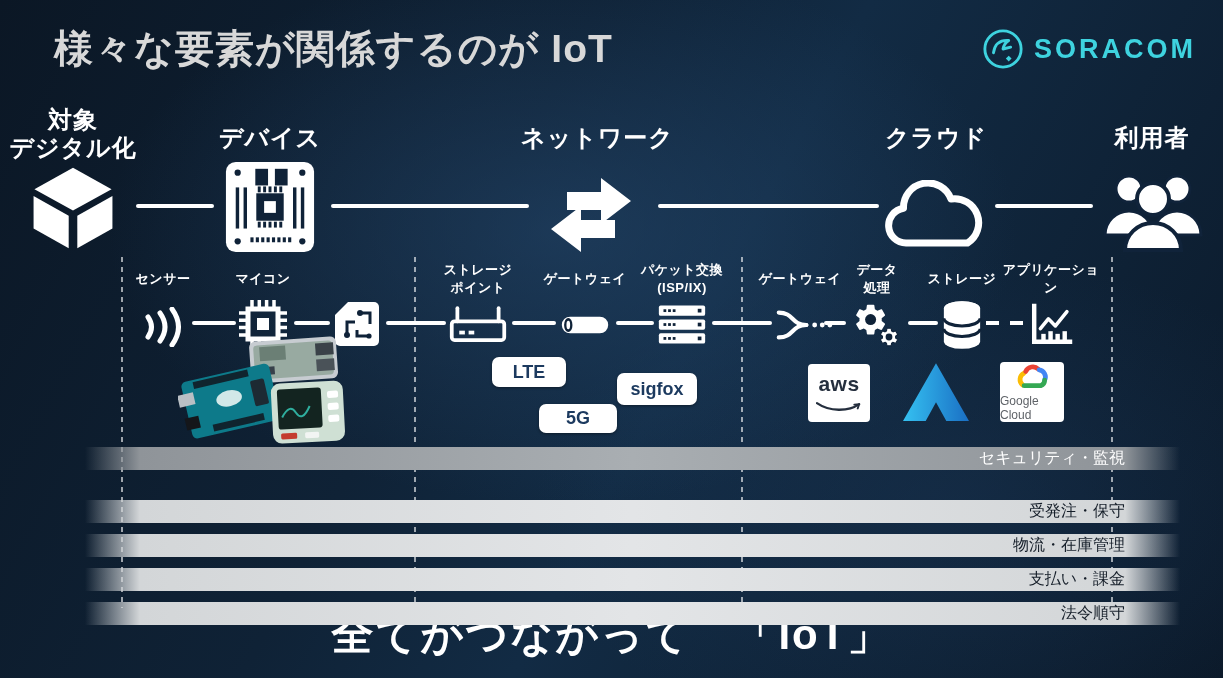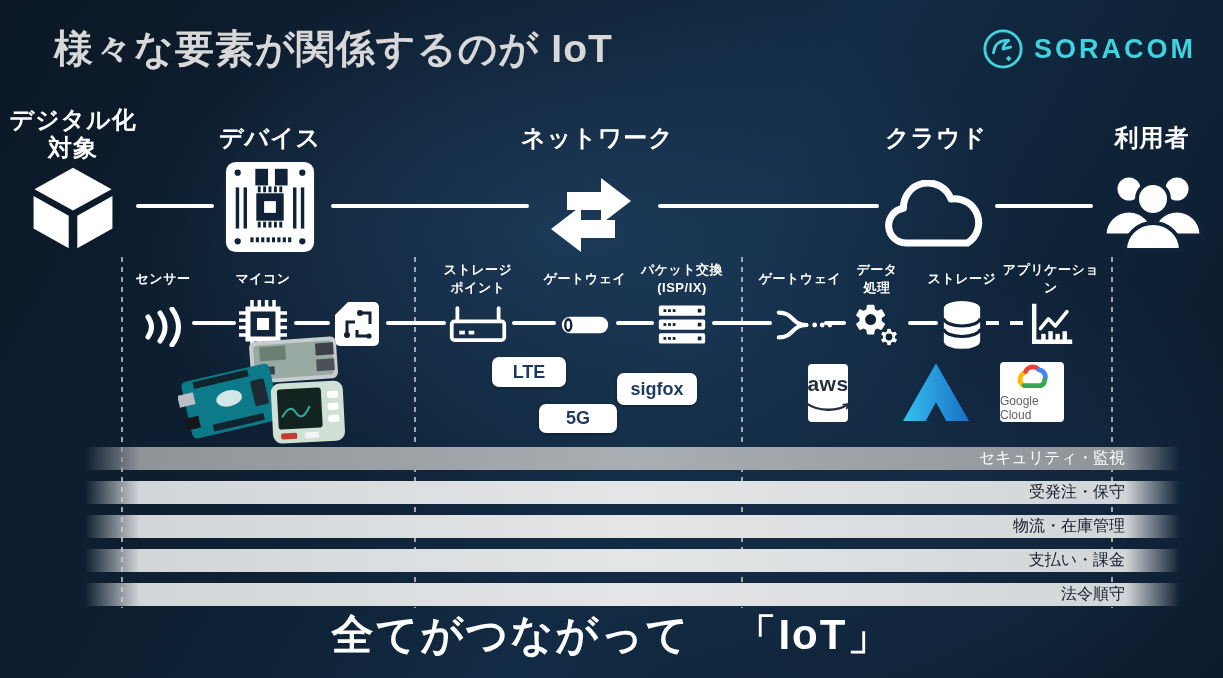--- a/index.html
+++ b/index.html
@@ -53,20 +53,21 @@
     align-items:center; justify-content:flex-end; font-size:16px; z-index:5;
   }
   .bar span { padding-right:55px; }
   .bar-dark {
     background:linear-gradient(90deg,rgba(120,124,128,0) 0%,#8f9499 5%,#a9aeb2 50%,#8f9499 95%,rgba(120,124,128,0) 100%);
     color:#fff;
   }
   .bar-light {
     background:linear-gradient(90deg,rgba(210,212,214,0) 0%,#d3d6d8 5%,#e3e5e7 50%,#d3d6d8 95%,rgba(210,212,214,0) 100%);
     color:#151e29;
+    margin-top:19px;
   }
   .footer {
     left:0; top:607px; width:100%; text-align:center; color:#fff; font-size:42px;
     font-weight:800; letter-spacing:2px;
   }
   .device { z-index:6; }
 </style>
 </head>
 <body>
 
@@ -77,22 +78,22 @@
   <div class="abs brand">
     <svg width="42" height="42" viewBox="0 0 44 44">
       <circle cx="22" cy="22" r="19" stroke="#3ed3df" stroke-width="3" fill="none"></circle>
       <path d="M12 26 Q14 12 28 13 Q23 16 22 22 L30 20" stroke="#3ed3df" stroke-width="3" fill="none" stroke-linecap="round" stroke-linejoin="round"></path>
       <path d="M28 29 l3 3 -3 3 -3 -3 Z" fill="#3ed3df"></path>
     </svg>
     <span class="brand-name">SORACOM</span>
   </div>
 
   <div class="stage-label" style="left:0;top:106px;width:146px;">
+    <div>対象</div>
     <div>デジタル化</div>
-    <div>対象</div>
   </div>
   <div class="stage-label" style="left:195px;top:124px;width:150px;">
     <div>デバイス</div>
   </div>
   <div class="stage-label" style="left:510px;top:124px;width:175px;">
     <div>ネットワーク</div>
   </div>
   <div class="stage-label" style="left:861px;top:124px;width:150px;">
     <div>クラウド</div>
   </div>
@@ -368,21 +369,21 @@
   <div class="badge" style="left:492px;top:357px;width:74px;height:30px;">
       <span>LTE</span>
     </div>
   <div class="badge" style="left:617px;top:373px;width:80px;height:32px;">
       <span>sigfox</span>
     </div>
   <div class="badge" style="left:539px;top:404px;width:78px;height:29px;">
       <span>5G</span>
     </div>
 
-  <div class="logo-box" style="left:808px;top:364px;width:40px;height:58px;gap:7px;">
+  <div class="logo-box" style="left:808px;top:364px;width:62px;height:58px;gap:7px;">
     <span class="aws-text">aws</span>
     <svg width="46" height="12" viewBox="0 0 48 12">
       <path d="M1 2 C14 11 34 11 45 3" stroke="#252f3e" stroke-width="2.4" fill="none" stroke-linecap="round"></path>
       <path d="M45 3 l-5 0.5 M45 3 l-1.5 4.5" stroke="#252f3e" stroke-width="2" fill="none" stroke-linecap="round"></path>
     </svg>
   </div>
 
   <svg class="abs" style="left:903px;top:360px;" width="66" height="64" viewBox="0 0 96 84">
     <defs>
       <linearGradient id="azg" x1="0" y1="0" x2="1" y2="0">

